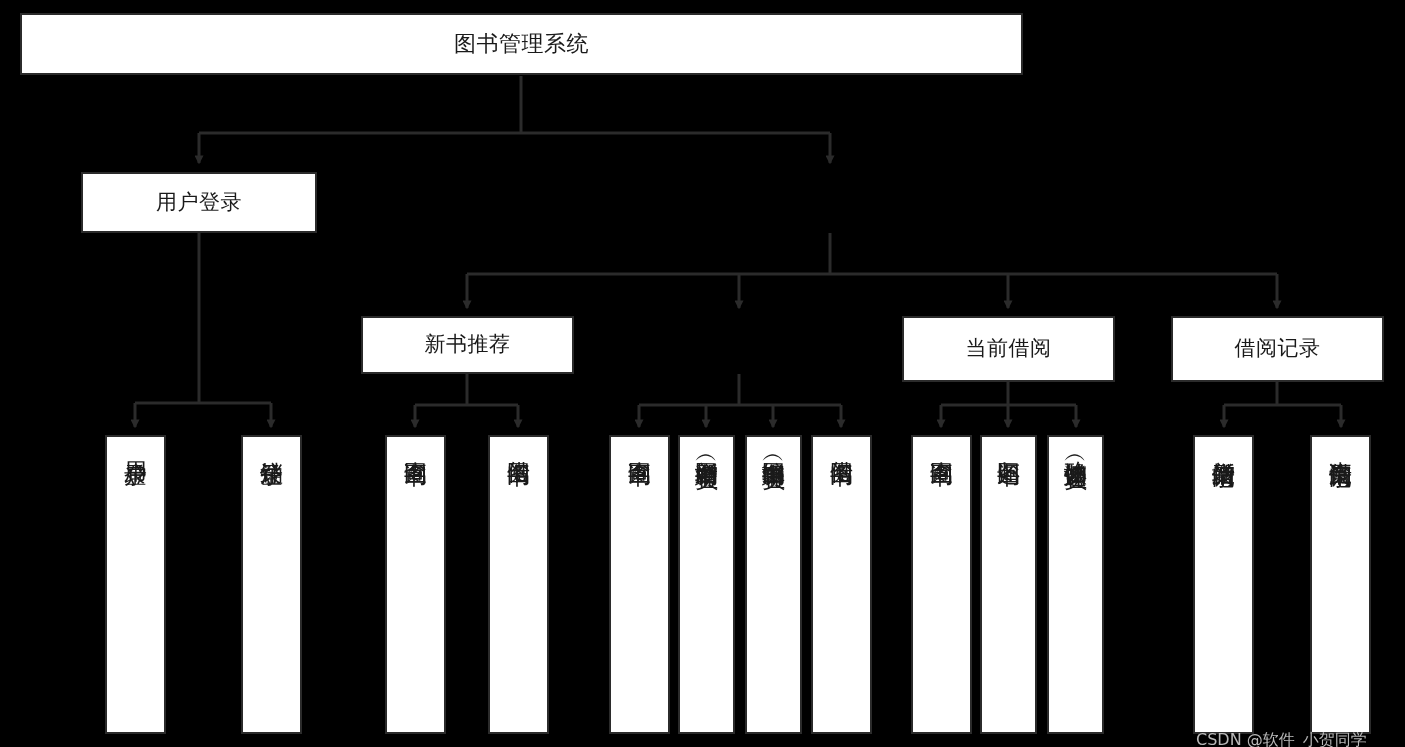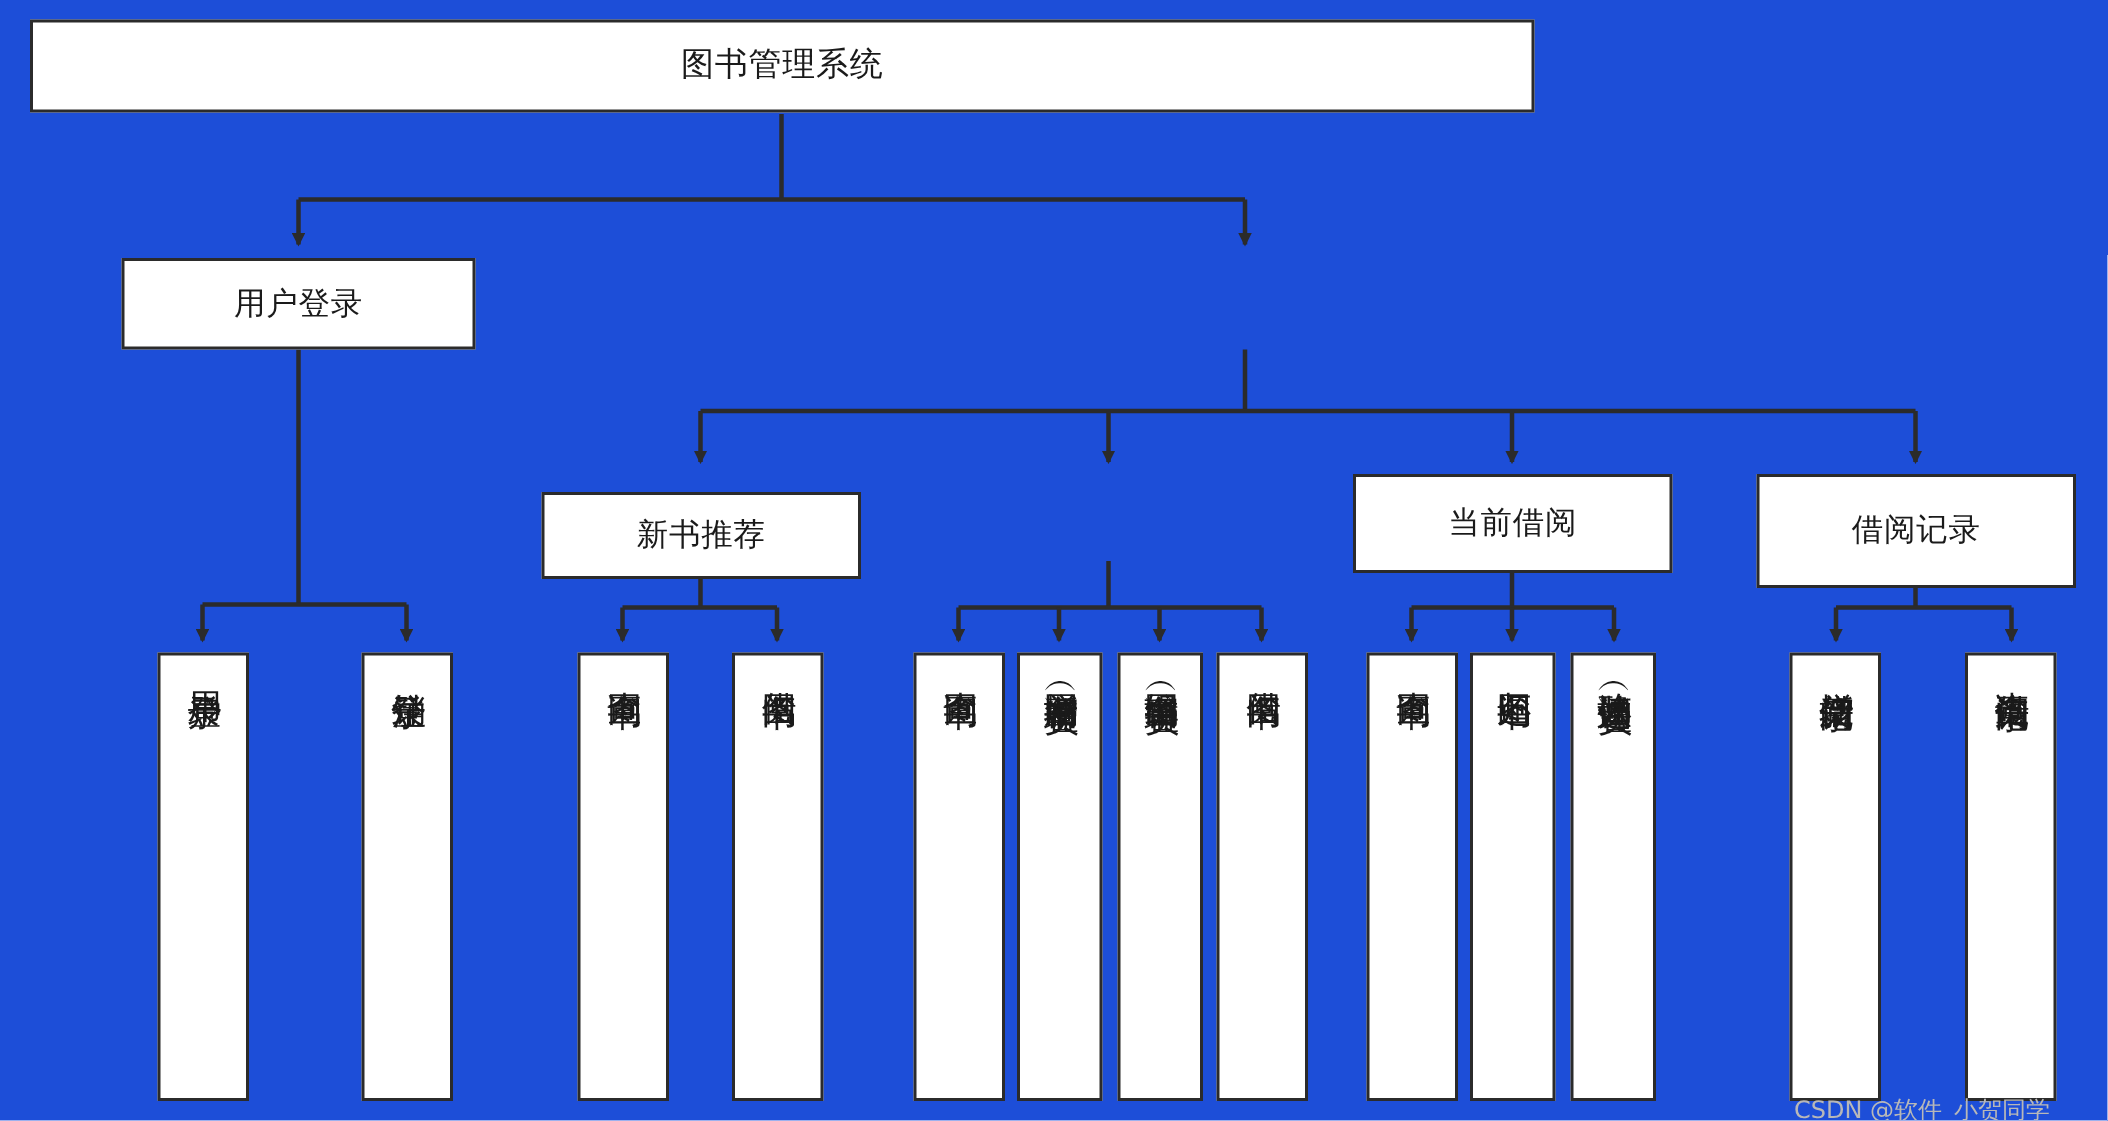--- a/index.html
+++ b/index.html
@@ -8,21 +8,21 @@
     padding: 0;
     background: #ffffff;
   }
   body {
     font-family: "DejaVu Sans", "Liberation Sans", sans-serif;
   }
   #canvas {
     position: relative;
     width: 1405px;
     height: 747px;
-    background: #1d4ed8;
+    background: #000000;
     overflow: hidden;
   }
   #edges {
     position: absolute;
     left: 0;
     top: 0;
     width: 1405px;
     height: 747px;
     pointer-events: none;
   }
@@ -133,30 +133,30 @@
 
   <div class="node horiz root" style="left:20px; top:13px; width:1003px; height:62px;">
     <span class="label">图书管理系统</span>
   </div>
 
   <div class="node horiz" style="left:81px; top:172px; width:236px; height:61px;">
     <span class="label">用户登录</span>
   </div>
 
 
-  <div class="node horiz" style="left:361px; top:316px; width:213px; height:58px;margin-top:12px;">
+  <div class="node horiz" style="left:361px; top:316px; width:213px; height:58px;">
     <span class="label">新书推荐</span>
   </div>
 
 
   <div class="node horiz" style="left:902px; top:316px; width:213px; height:66px;">
     <span class="label">当前借阅</span>
   </div>
 
-  <div class="node horiz" style="left:1171px; top:316px; width:213px; height:76px;">
+  <div class="node horiz" style="left:1171px; top:316px; width:213px; height:66px;">
     <span class="label">借阅记录</span>
   </div>
 
   <div class="node vert" style="left:105px; top:435px; width:61px; height:299px;">
     <span class="label">用户登录</span>
   </div>
 
   <div class="node vert" style="left:241px; top:435px; width:61px; height:299px;">
     <span class="label">注销登录</span>
   </div>

